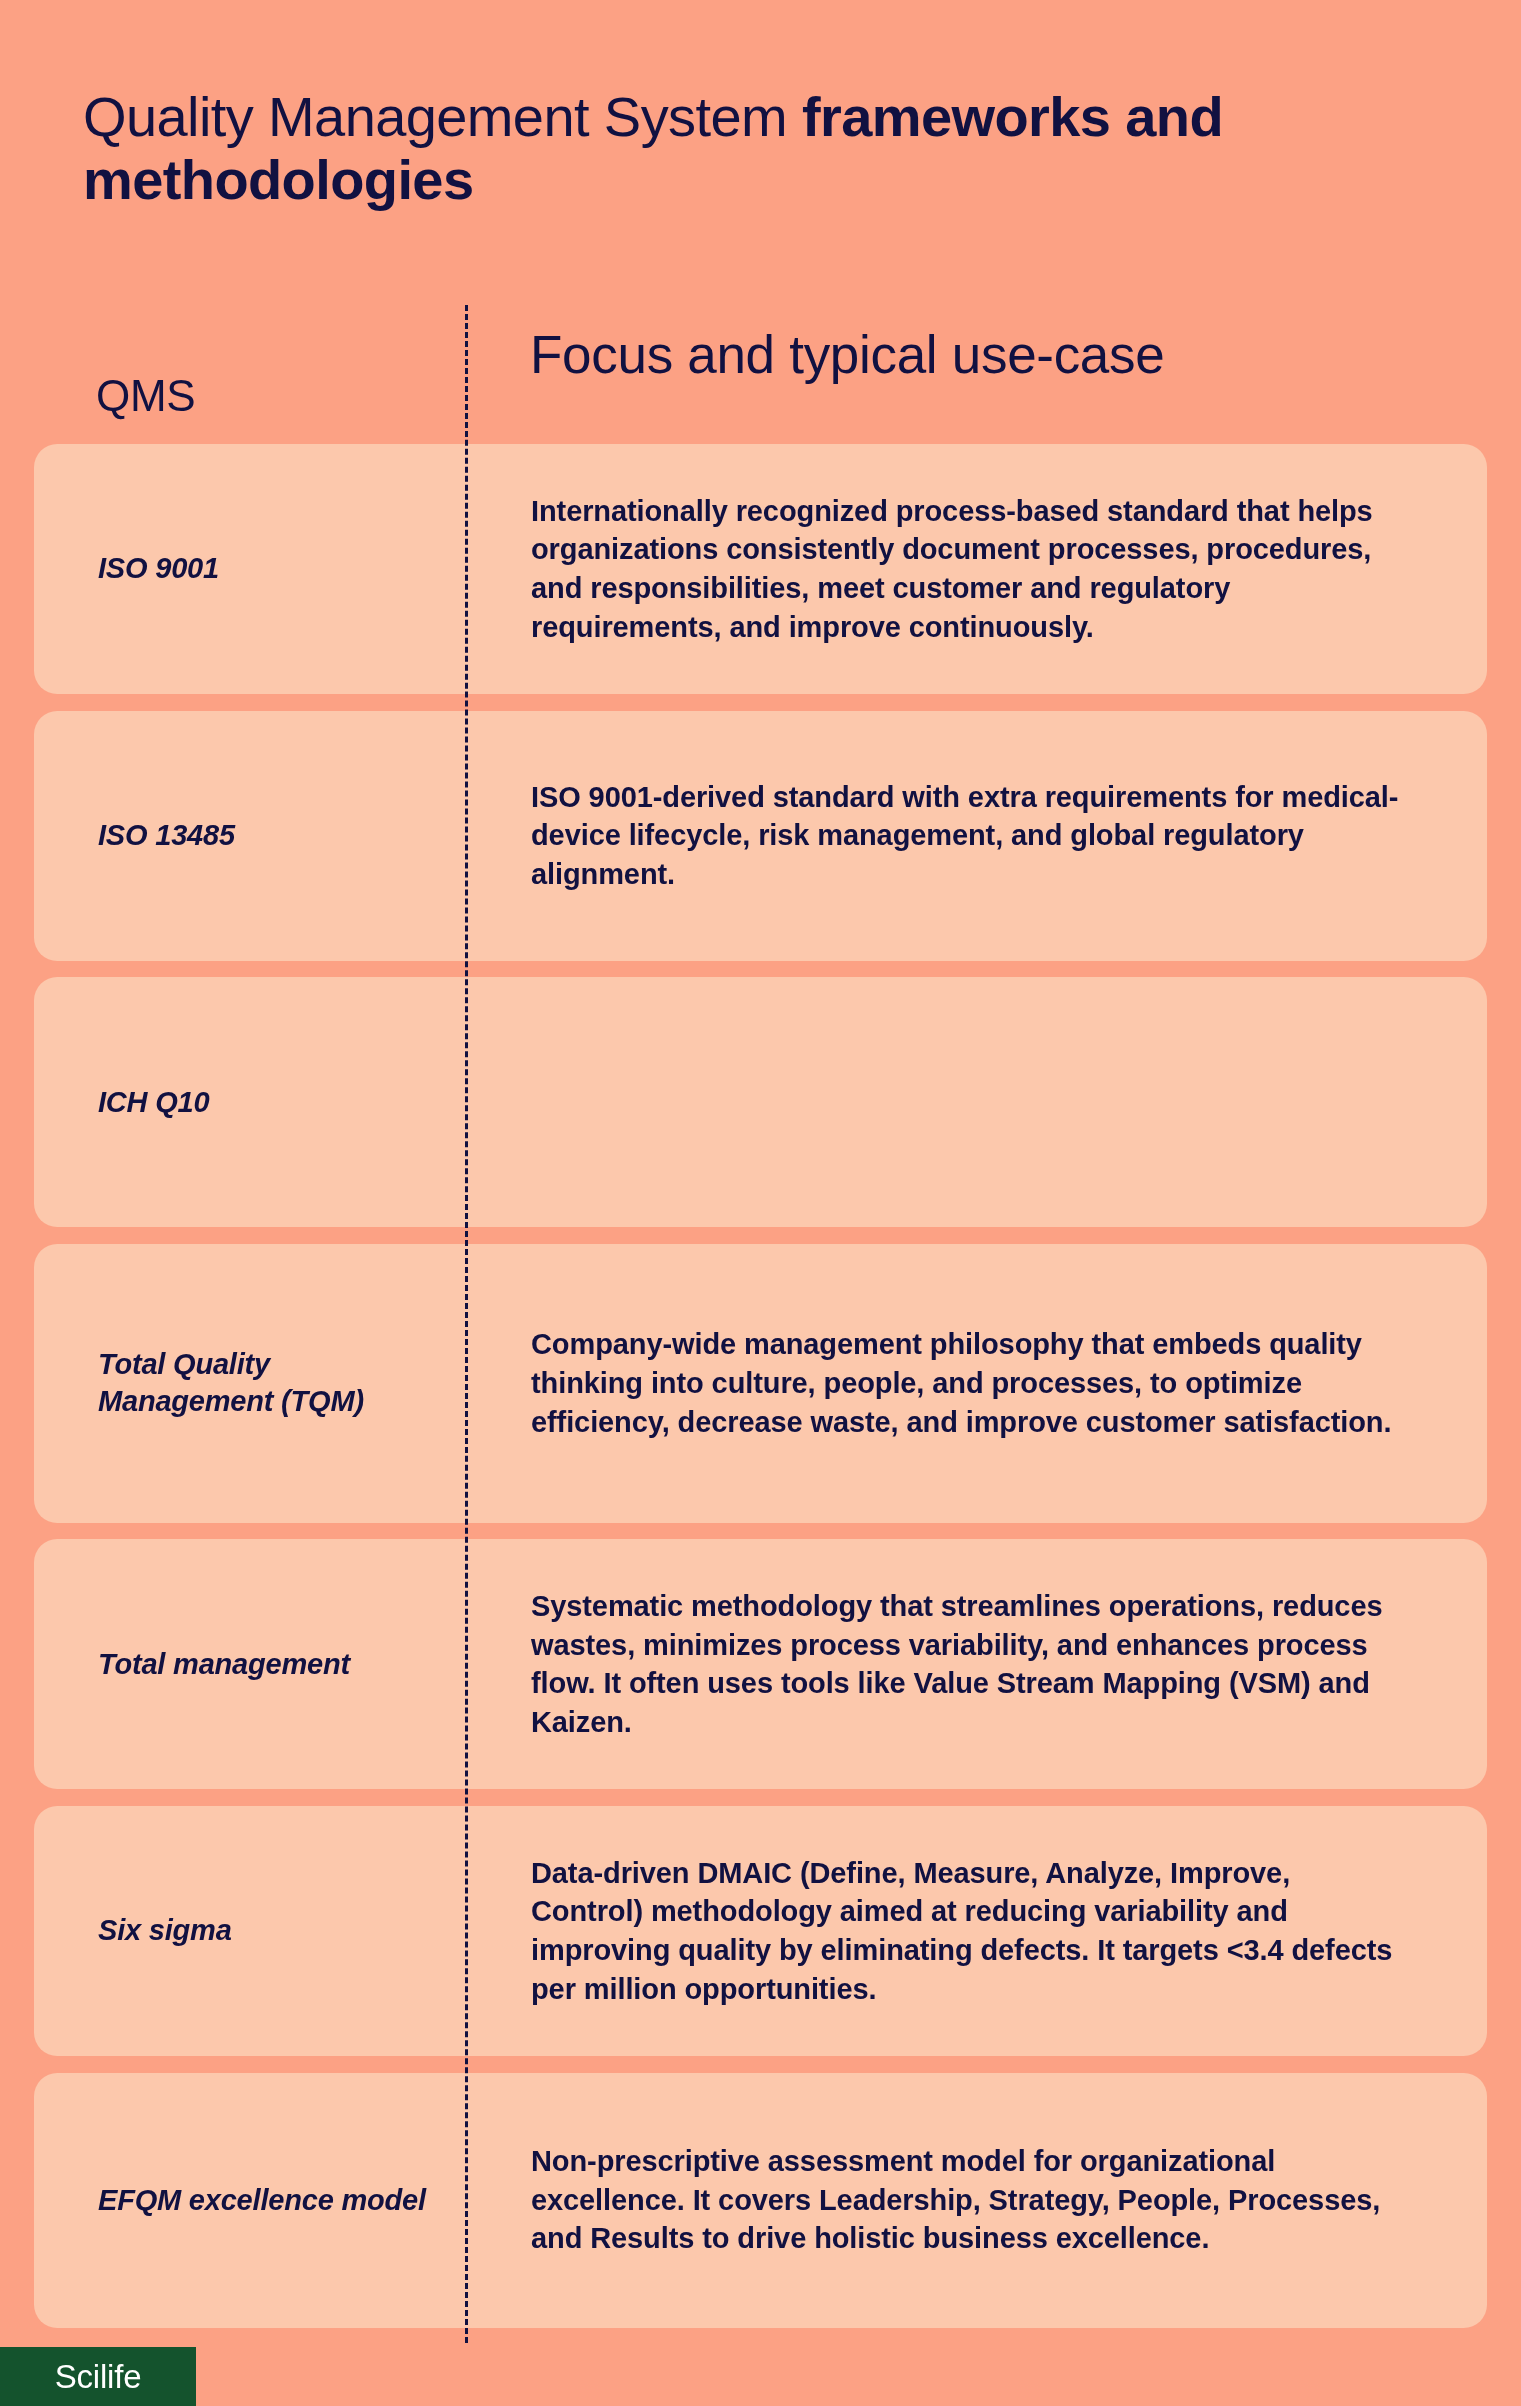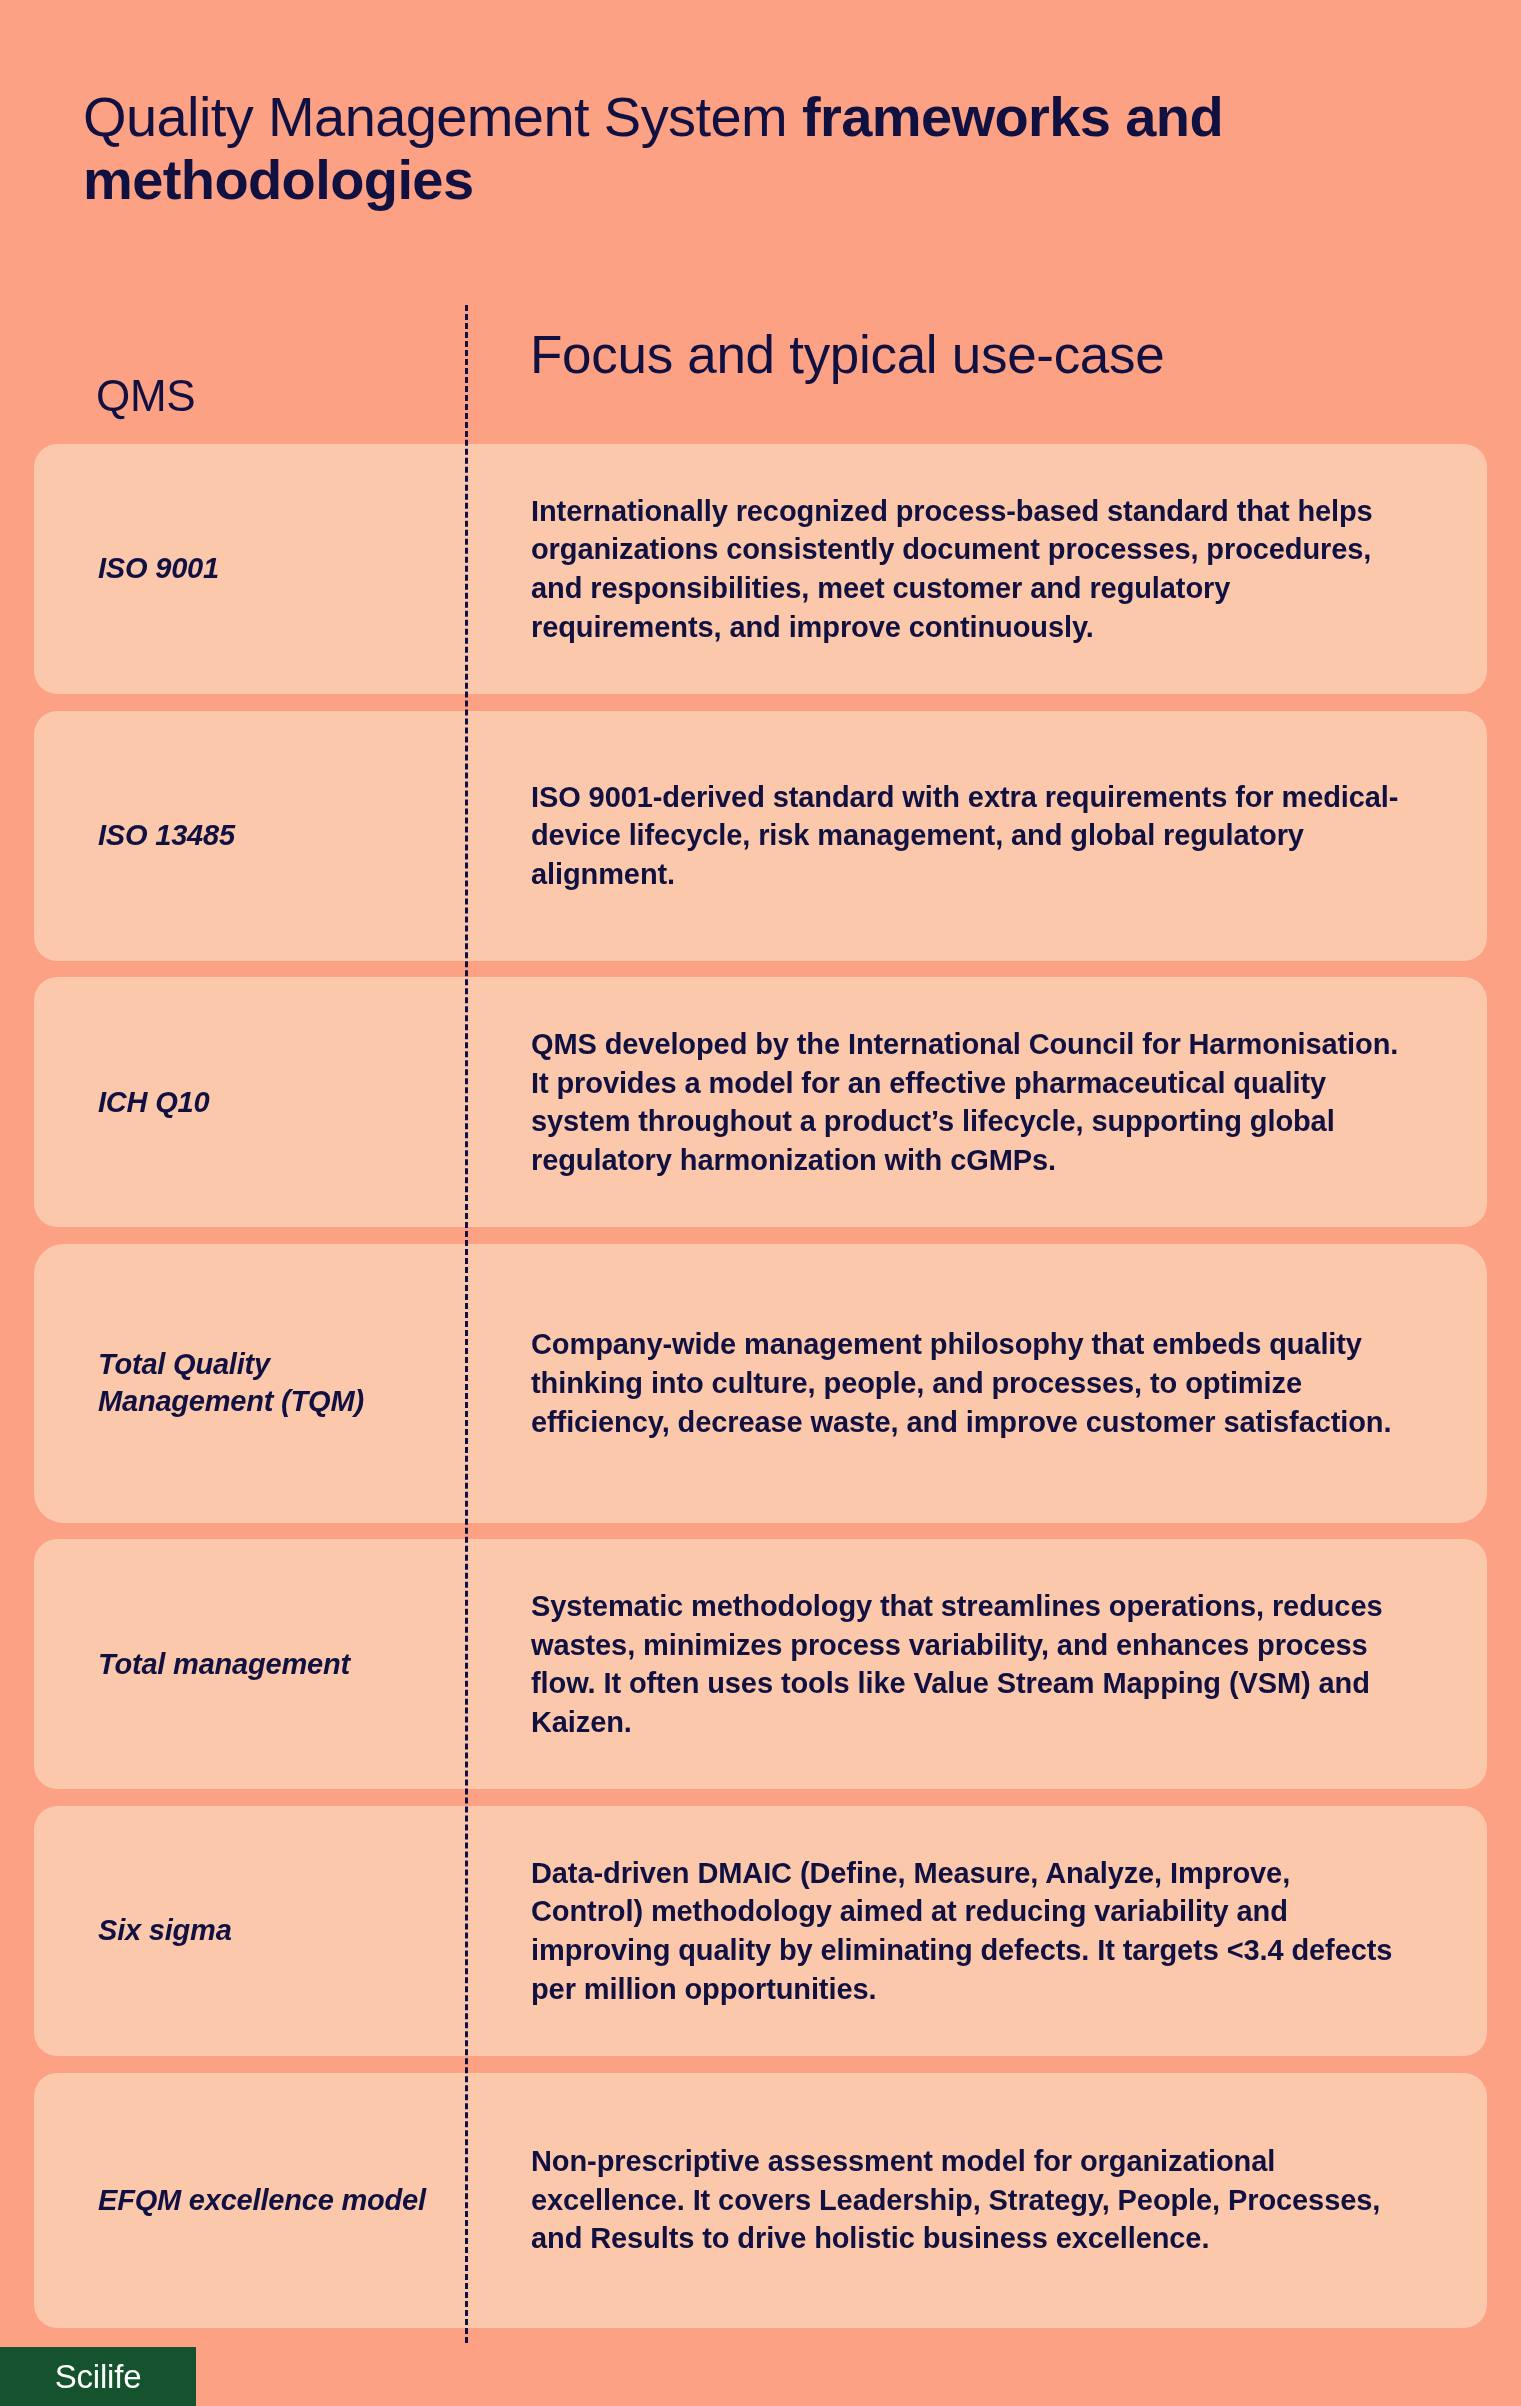--- a/index.html
+++ b/index.html
@@ -102,21 +102,21 @@
     font-weight:700;
     line-height:1.33;
     letter-spacing:-0.1px;
     color:#111141;
   }
 
   
   .row.r1{ min-height:250px; }
   .row.r2{ min-height:250px; }
   .row.r3{ min-height:250px; }
-  .row.r4{ min-height:279px;border-radius:30px; }
+  .row.r4{ min-height:279px; }
   .row.r5{ min-height:250px; }
   .row.r6{ min-height:250px; }
   .row.r7{ min-height:255px; }
 
   
   .logo-badge{
     position:absolute;
     left:0;
     bottom:0;
     width:196px;
@@ -154,21 +154,20 @@
     <div class="row-desc">Internationally recognized process-based standard that helps organizations consistently document processes, procedures, and responsibilities, meet customer and regulatory requirements, and improve continuously.</div>
   </div>
 
   <div class="row r2">
     <div class="row-label">ISO 13485</div>
     <div class="row-desc">ISO 9001-derived standard with extra requirements for medical-device lifecycle, risk management, and global regulatory alignment.</div>
   </div>
 
   <div class="row r3">
     <div class="row-label">ICH Q10</div>
-    <div class="row-desc">QMS developed by the International Council for Harmonisation. It provides a model for an effective pharmaceutical quality system throughout a product’s lifecycle, supporting global regulatory harmonization with cGMPs.</div>
   </div>
 
   <div class="row r4">
     <div class="row-label">Total Quality Management (TQM)</div>
     <div class="row-desc">Company-wide management philosophy that embeds quality thinking into culture, people, and processes, to optimize efficiency, decrease waste, and improve customer satisfaction.</div>
   </div>
 
   <div class="row r5">
     <div class="row-label">Total management</div>
     <div class="row-desc">Systematic methodology that streamlines operations, reduces wastes, minimizes process variability, and enhances process flow. It often uses tools like Value Stream Mapping (VSM) and Kaizen.</div>

